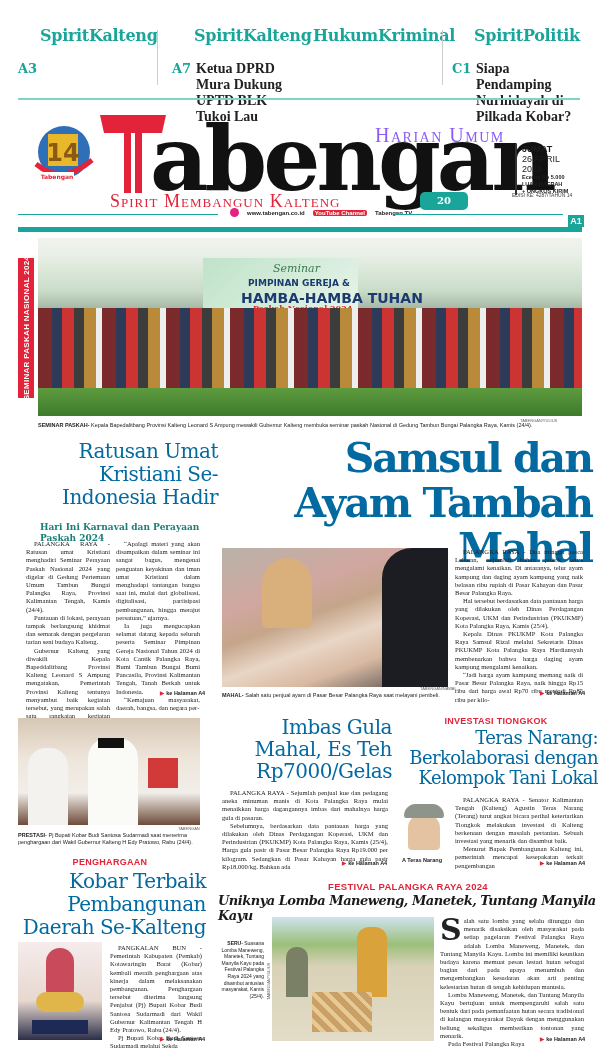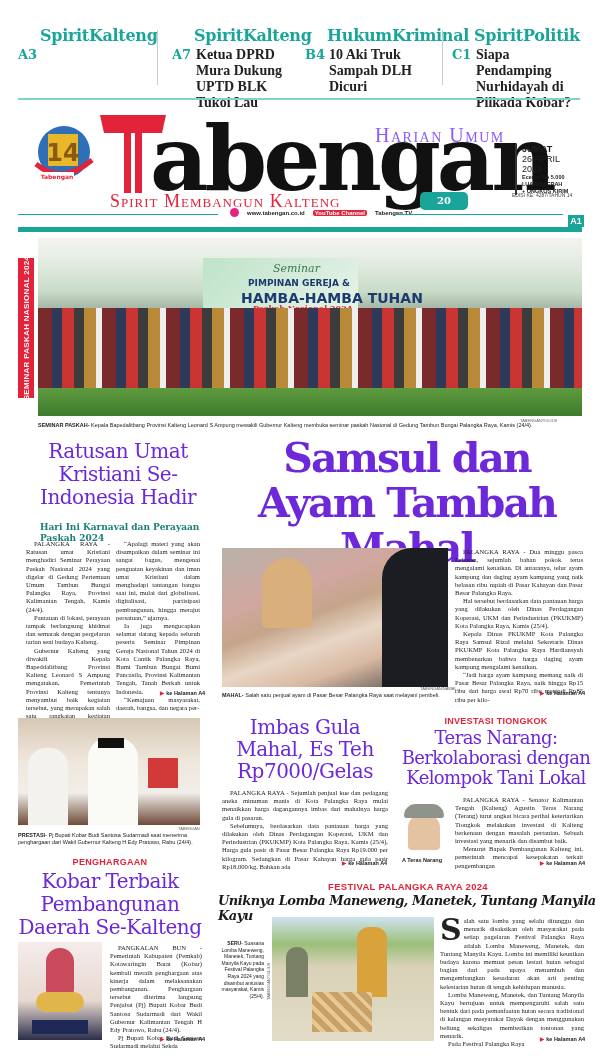--- a/index.html
+++ b/index.html
@@ -2,21 +2,21 @@
 <html><head>
 <meta charset="utf-8">
 <style>
 *{box-sizing:border-box;margin:0;padding:0}
 html,body{width:600px;height:1060px;background:#fff;overflow:hidden}
 body{font-family:"Liberation Serif",serif;color:#1d1d1d;position:relative}
 .abs{position:absolute}
 
 .teaser{position:absolute;top:26px}
 .teaser .sec{font-family:"DejaVu Serif",serif;font-weight:bold;font-size:16px;color:#1aa59a;letter-spacing:-0.3px}
-.teaser .row{display:flex;margin-top:2px}
+.teaser .row{display:flex;margin-top:16px}
 .teaser .pg{font-family:"DejaVu Serif",serif;font-weight:bold;font-size:13px;color:#1aa59a;width:24px;flex:none}
 .teaser .hl{font-family:"Liberation Serif",serif;font-size:14px;line-height:16px;color:#222;font-weight:bold}
 .vsep{position:absolute;top:30px;width:1px;height:55px;background:#ccc}
 .hline{position:absolute;left:18px;right:20px;height:2px;background:#7fd3ca}
 
 .logo-badge{left:26px;top:116px;width:72px;width:72px;height:72px}
 .logo-T{left:100px;top:115px;width:66px;height:80px}
 .logo-text{left:150px;top:118px;font-family:"DejaVu Serif",serif;font-weight:bold;font-size:90px;line-height:80px;letter-spacing:-4px;color:#111}
 .harian{left:375px;top:124px;font-family:"Liberation Serif",serif;font-size:20px;letter-spacing:1.5px;color:#8b5cf6;font-variant:small-caps}
 .spirit{left:110px;top:191px;font-family:"Liberation Serif",serif;font-size:18px;letter-spacing:1px;color:#e3233a;font-variant:small-caps}
@@ -37,46 +37,42 @@
 .ph-banner{left:165px;top:20px;width:155px;height:75px;background:linear-gradient(135deg,#bfe3c9,#eaf5ec);}
 .vlabel{left:18px;top:258px;width:16px;height:140px;background:#e3233a}
 .vlabel span{position:absolute;left:50%;top:50%;transform:translate(-50%,-50%) rotate(-90deg);white-space:nowrap;color:#fff;font-family:"Liberation Sans",sans-serif;font-weight:bold;font-size:8px;letter-spacing:.3px}
 .caption{font-family:"Liberation Sans",sans-serif;font-size:5.5px;color:#222;line-height:7px}
 .caption b{font-weight:bold}
 .credit{font-family:"Liberation Sans",sans-serif;font-size:4px;color:#666}
 .body{font-family:"Liberation Serif",serif;font-size:6.6px;line-height:8.2px;color:#222;text-align:justify}
 .body p{text-indent:8px}
 .cont{font-family:"Liberation Sans",sans-serif;font-weight:bold;font-size:5.5px;color:#222;white-space:nowrap}
 .cont i{color:#e3233a;font-style:normal;margin-right:2px}
-.h-big{font-family:"DejaVu Serif",serif;font-weight:bold;color:#6d28d9;text-align:center;letter-spacing:-1.5px}
+.h-big{font-family:"DejaVu Serif",serif;font-weight:bold;color:#0369a1;text-align:right;letter-spacing:-1.5px}
 .kicker{font-family:"Liberation Sans",sans-serif;font-weight:bold;color:#e3233a;text-align:center;letter-spacing:.3px}
 </style>
 </head>
 <body>
 
 <div class="teaser" style="left:18px">
   <div class="sec" style="margin-left:22px">SpiritKalteng</div>
   <div class="row">
       <span class="pg">A3</span>
     </div>
 </div>
 <div class="vsep" style="left:157px"></div>
 <div class="teaser" style="left:172px">
   <div class="sec" style="margin-left:22px">SpiritKalteng</div>
   <div class="row">
       <span class="pg">A7</span>
       <span class="hl" style="width:100px">Ketua DPRD Mura Dukung UPTD BLK Tukoi Lau</span>
     </div>
 </div>
 <div class="teaser" style="left:305px">
-  <div class="sec" style="margin-left:22px">HukumKriminal</div>
-  <div class="row">
-      <span class="pg">B4</span>
-      <span class="hl" style="width:100px">10 Aki Truk Sampah DLH Dicuri</span>
-    </div>
+  <div class="sec" style="margin-left:8px">HukumKriminal</div>
 </div>
 <div class="vsep" style="left:442px"></div>
 <div class="teaser" style="left:452px">
   <div class="sec" style="margin-left:22px">SpiritPolitik</div>
   <div class="row">
       <span class="pg">C1</span>
       <span class="hl" style="width:100px">Siapa Pendamping Nurhidayah di Pilkada Kobar?</span>
     </div>
 </div>
 <div class="hline" style="top:98px"></div>

